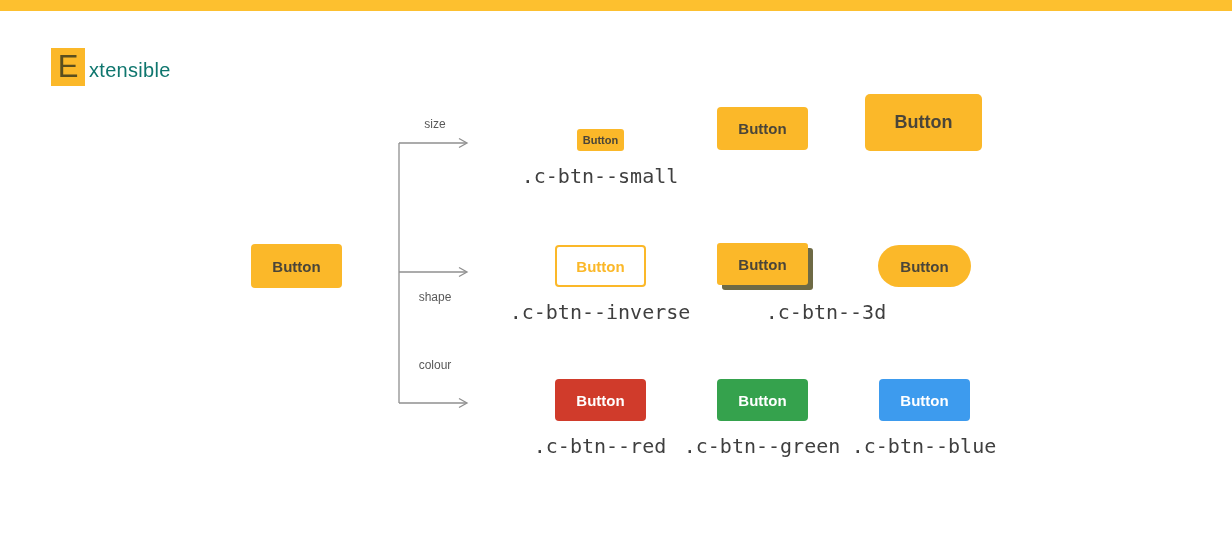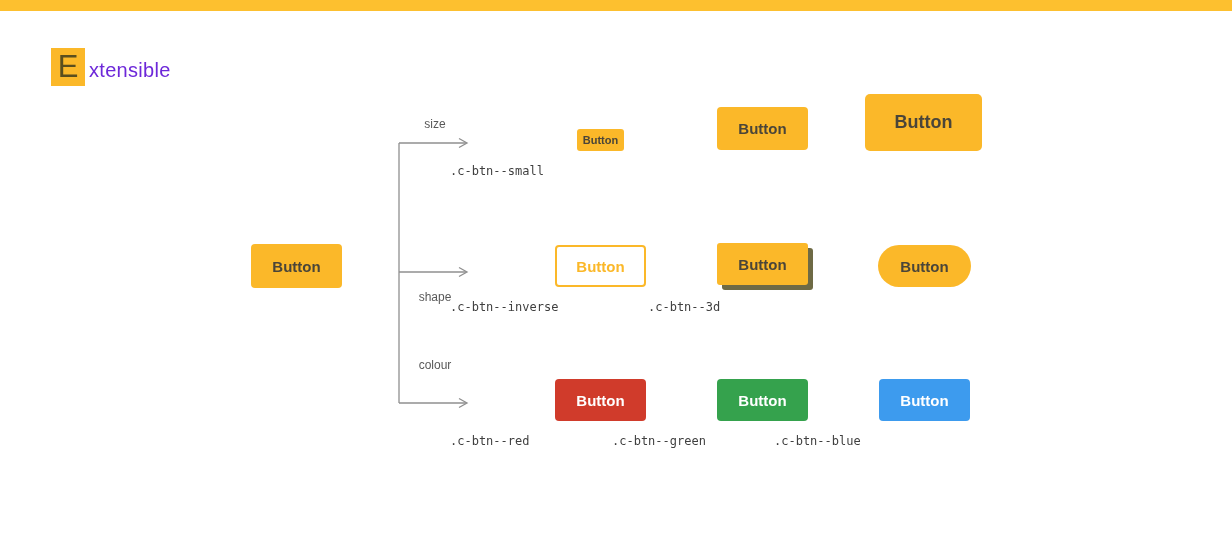--- a/index.html
+++ b/index.html
@@ -7,48 +7,48 @@
     position:relative; width:1232px; height:545px; background:#ffffff;
     overflow:hidden; font-family:"Liberation Sans", sans-serif;
   }
   .topbar { position:absolute; top:0; left:0; width:1232px; height:11px; background:#FDC02F; }
 
   .ebox {
     position:absolute; left:51px; top:48px; width:34px; height:38px;
     background:#FBB829; color:#5A4E1E; font-size:31px; line-height:38px;
     text-align:center; font-weight:500;
   }
-  .erest { position:absolute; left:89px; top:59px; font-size:20px; color:#6d28d9; letter-spacing:0.3px; }
+  .erest { position:absolute; left:89px; top:59px; font-size:20px; color:#0f766e; letter-spacing:0.3px; }
 
   .btn {
     position:absolute; border:none; border-radius:4px; background:#FBB829;
     color:#4A4539; font-weight:600; font-size:15px; font-family:"Liberation Sans", sans-serif;
     display:flex; align-items:center; justify-content:center; padding:0; cursor:pointer;
   }
   #root-btn   { left:251px; top:244px; width:91px;  height:44px; }
   #btn-small  { left:577px; top:129px; width:47px;  height:22px; font-size:11px; border-radius:3px; }
   #btn-medium { left:717px; top:107px; width:91px;  height:43px; }
   #btn-large  { left:865px; top:94px;  width:117px; height:57px; font-size:18px; border-radius:5px; }
   #btn-inverse{ left:555px; top:245px; width:91px;  height:42px; background:#ffffff; border:2px solid #FBB829; color:#FBB829; }
   #btn-3d     { left:717px; top:243px; width:91px;  height:42px; box-shadow:5px 5px 0 #6E6A45; border-radius:3px; }
   #btn-round  { left:878px; top:245px; width:93px;  height:42px; border-radius:21px; }
   #btn-red    { left:555px; top:379px; width:91px;  height:42px; background:#D03B2B; color:#ffffff; }
   #btn-green  { left:717px; top:379px; width:91px;  height:42px; background:#35A24D; color:#ffffff; }
   #btn-blue   { left:879px; top:379px; width:91px;  height:42px; background:#3D9BEE; color:#ffffff; }
 
   .cls {
-    position:absolute; width:300px; 
+    position:absolute; width:300px; text-align:center;
     font-family:"DejaVu Sans Mono","Liberation Mono", monospace;
-    font-size:12px; color:#3F3F3F; letter-spacing:0px;
+    font-size:20px; color:#3F3F3F; letter-spacing:0px;
   }
   #cls-small   { left:450px; top:164px; }
   #cls-medium  { left:612px; top:164px; }
   #cls-large   { left:774px; top:163px; }
   #cls-inverse { left:450px; top:300px; }
-  #cls-3d      { left:604px; top:300px;padding-left:44px; }
+  #cls-3d      { left:632px; top:300px;padding-left:44px; }
   #cls-round   { left:774px; top:300px; }
   #cls-red     { left:450px; top:434px; }
   #cls-green   { left:612px; top:434px; }
   #cls-blue    { left:774px; top:434px; }
 
   .branch-label {
     position:absolute; left:397px; width:76px; text-align:center;
     font-size:12px; color:#595959;
   }
   #bl-size   { top:117px; }

